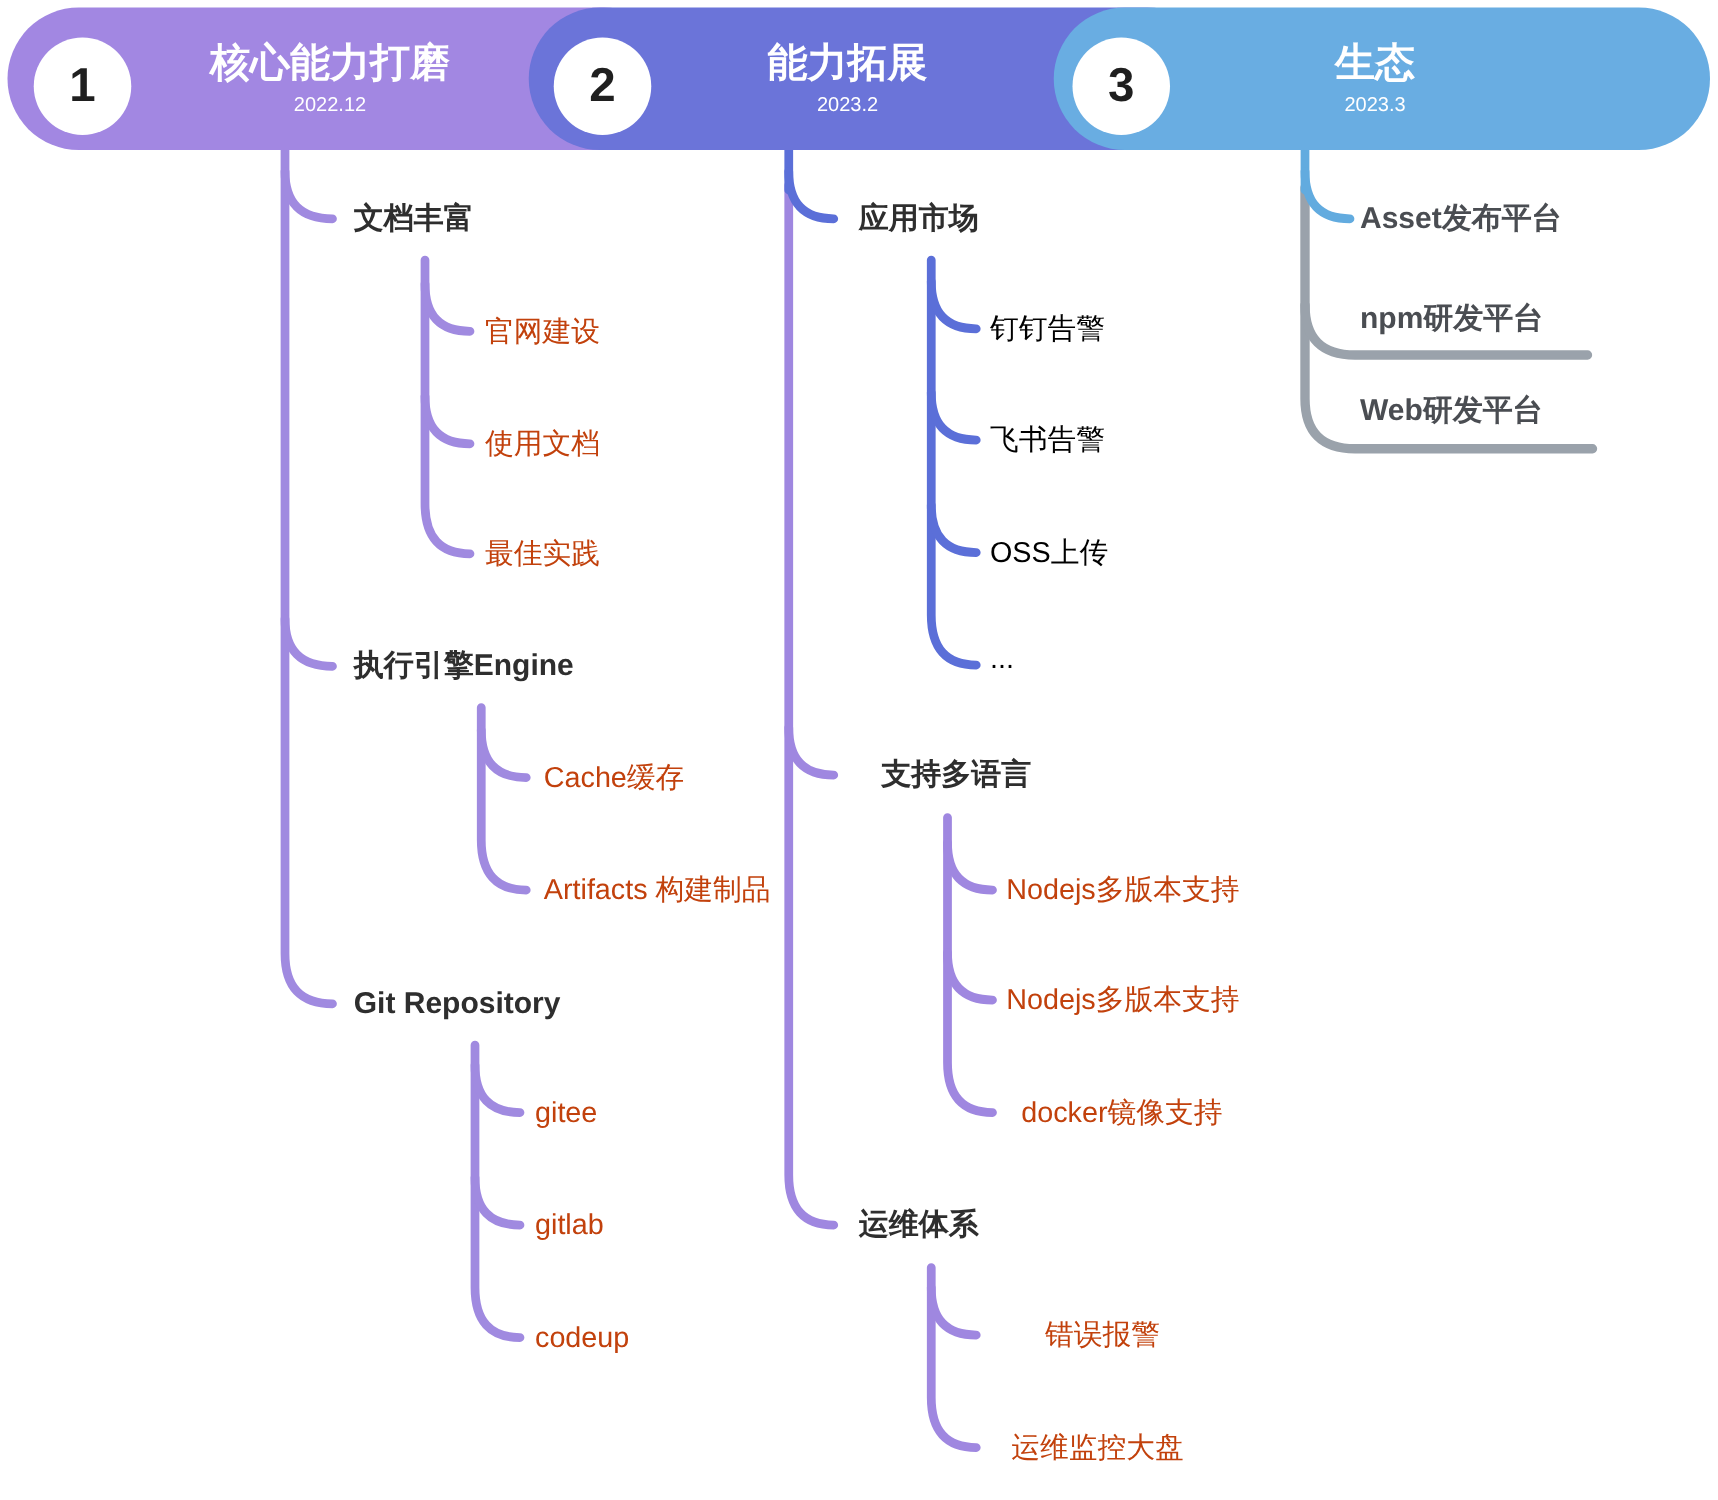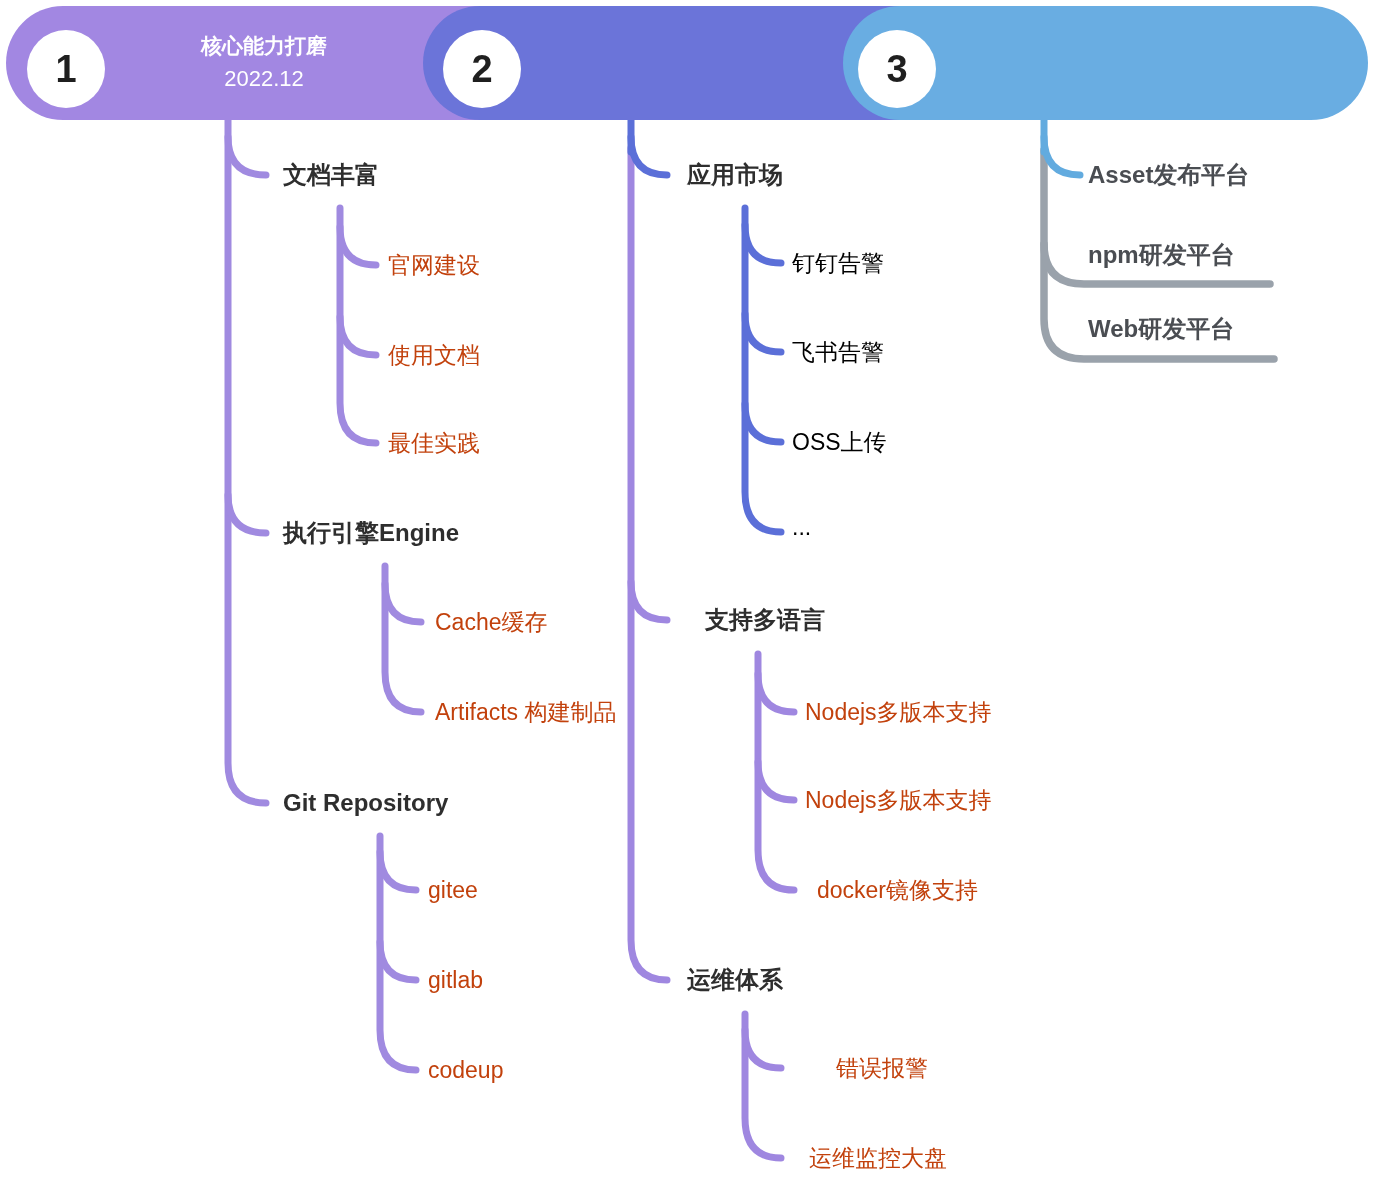--- a/index.html
+++ b/index.html
@@ -42,22 +42,22 @@
     position: absolute;
     top: 0; height: 100%;
     width: 330px;
     display: flex; flex-direction: column;
     justify-content: center; align-items: center;
     color: #ffffff; text-align: center;
   }
   .pill1 .pill-text { left: 93px;  }
   .pill2 .pill-text { left: 90px;  }
   .pill3 .pill-text { left: 92px;  }
-  .pill-title { font-size: 21px; font-weight: 700; line-height: 1.15; }
-  .pill-date  { font-size: 22px; font-weight: 400; margin-top: 7px; }
+  .pill-title { font-size: 32px; font-weight: 700; line-height: 1.15; }
+  .pill-date  { font-size: 16px; font-weight: 400; margin-top: 7px; }
   
   .node {
     position: absolute;
     transform: translateY(-50%);
     white-space: nowrap;
     z-index: 5;
     line-height: 1;
   }
   .lvl1 { font-size: 24px; font-weight: 700; color: #2e2e2e; }
   .lvl2 { font-size: 23px; font-weight: 400; color: #c2410c; }
@@ -118,24 +118,32 @@
   <div class="pill pill1">
     <div class="badge">1</div>
     <div class="pill-text">
       <div class="pill-title">核心能力打磨</div>
       <div class="pill-date">2022.12</div>
     </div>
   </div>
 
   <div class="pill pill2">
     <div class="badge">2</div>
+    <div class="pill-text">
+      <div class="pill-title">能力拓展</div>
+      <div class="pill-date">2023.2</div>
+    </div>
   </div>
 
   <div class="pill pill3">
     <div class="badge">3</div>
+    <div class="pill-text">
+      <div class="pill-title">生态</div>
+      <div class="pill-date">2023.3</div>
+    </div>
   </div>
 
   <div class="node lvl1" style="left:283px; top:175px">文档丰富</div>
   <div class="node lvl2" style="left:388px; top:265px">官网建设</div>
   <div class="node lvl2" style="left:388px; top:355px">使用文档</div>
   <div class="node lvl2" style="left:388px; top:443px">最佳实践</div>
   <div class="node lvl1" style="left:283px; top:533px">执行引擎Engine</div>
   <div class="node lvl2" style="left:435px; top:622px">Cache缓存</div>
   <div class="node lvl2" style="left:435px; top:712px">Artifacts 构建制品</div>
   <div class="node lvl1" style="left:283px; top:803px">Git Repository</div>

